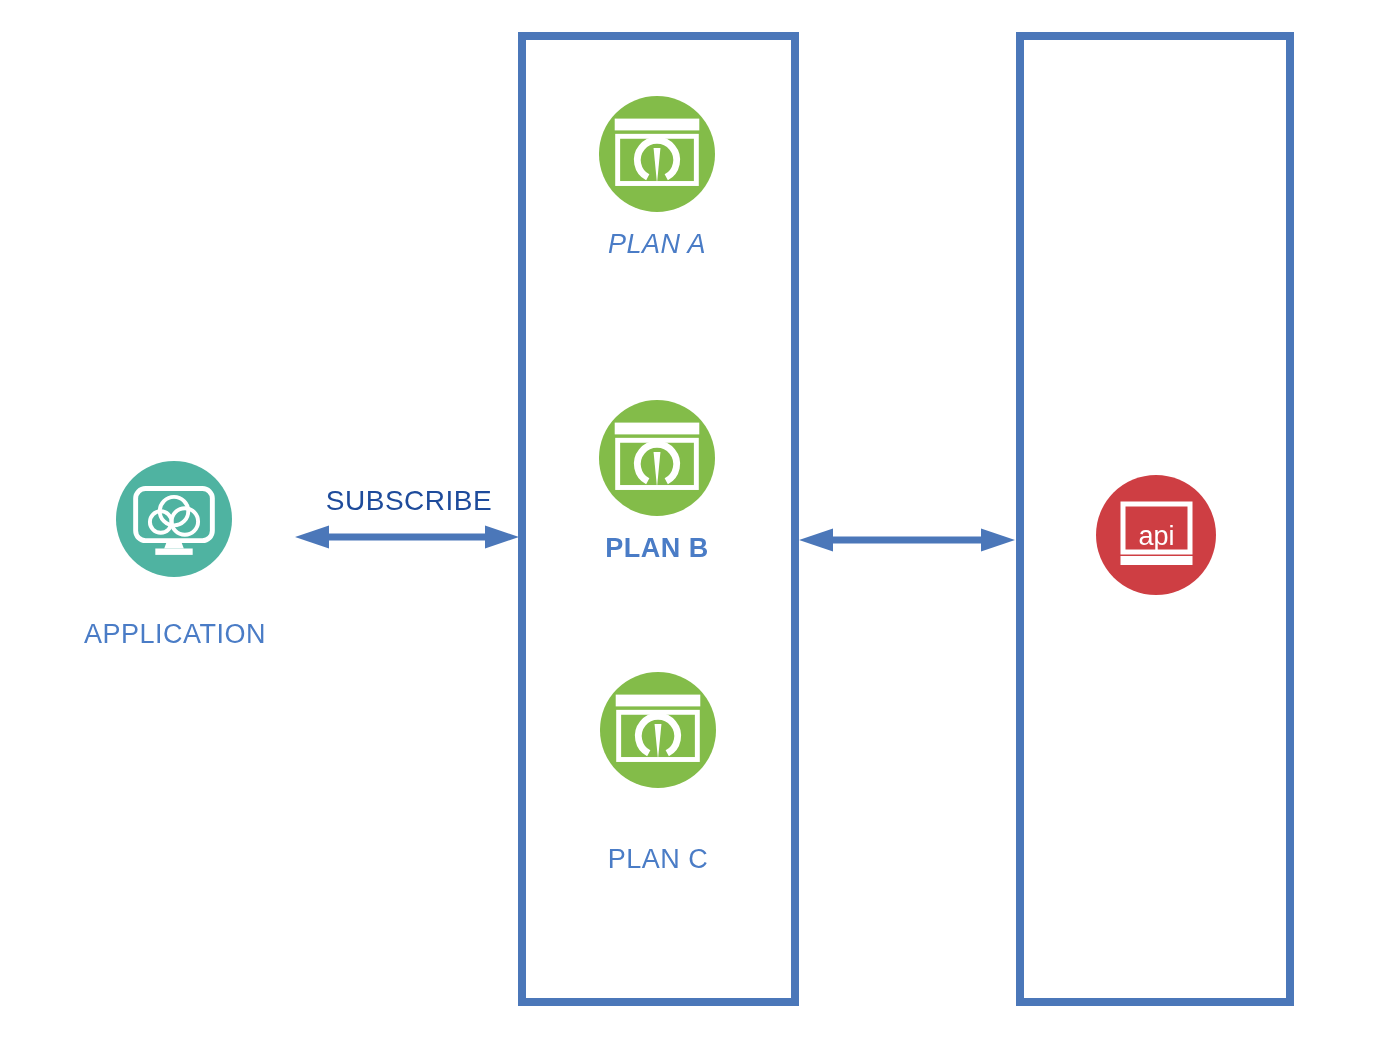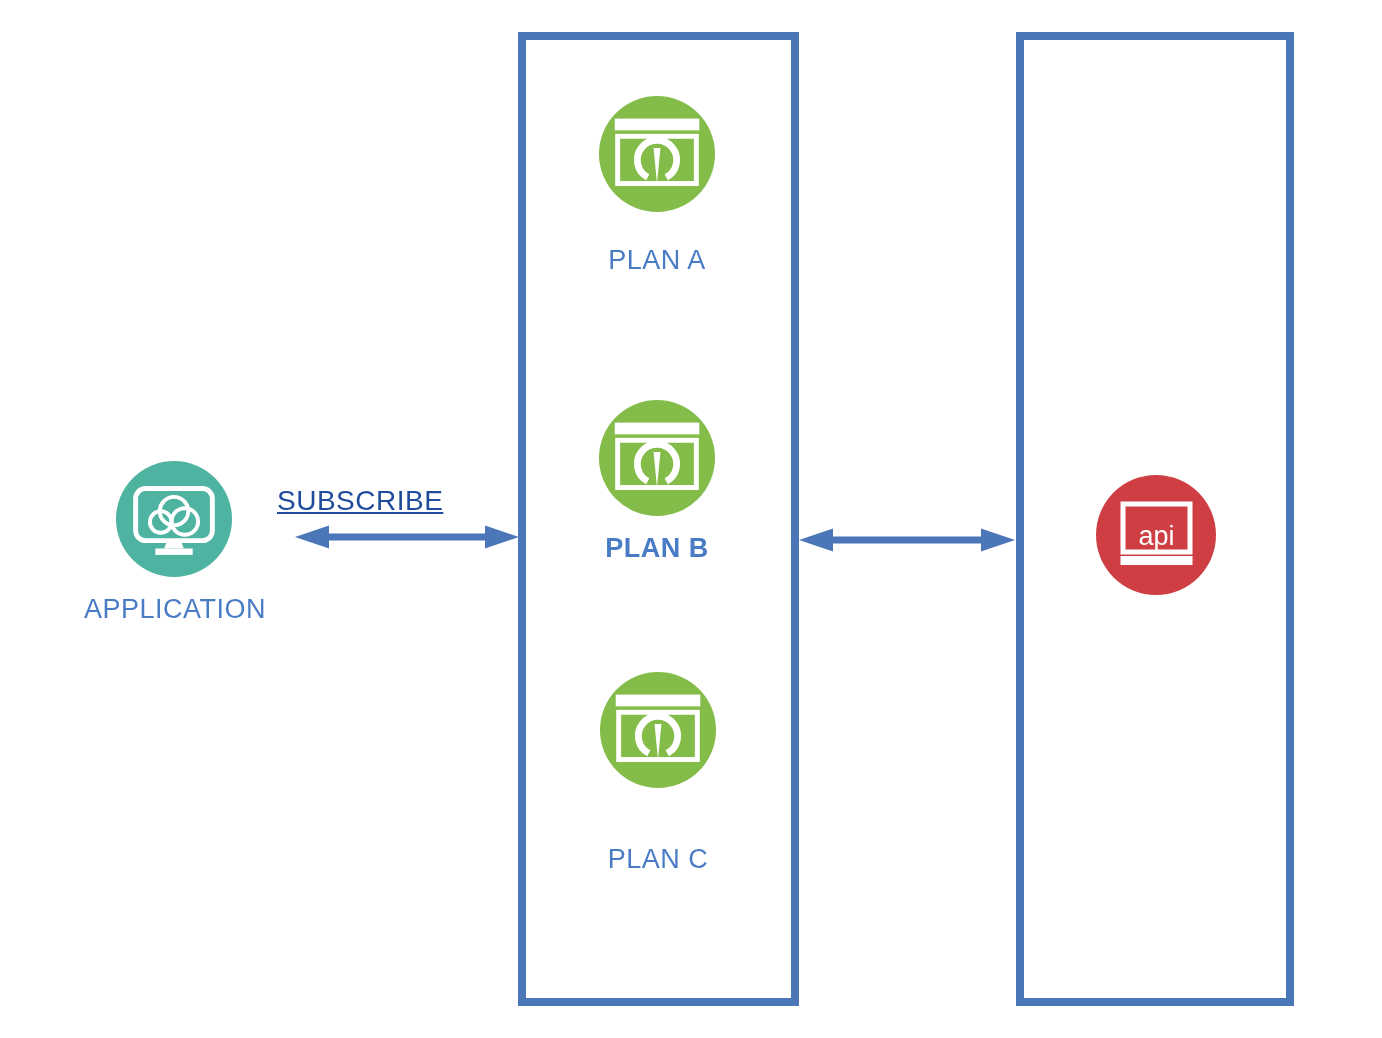--- a/index.html
+++ b/index.html
@@ -26,36 +26,35 @@
   .node-label {
     position:absolute;
     width:240px;
     text-align:center;
     font-size:27px;
     line-height:28px;
     letter-spacing:0.5px;
     color:#4a7cc6;
     white-space:nowrap;
   }
-  #application-label { left:55px;  top:595px; }
-  #plan-a-label      { left:537px; top:246px; }
+  #application-label { left:55px;  top:620px; }
+  #plan-a-label      { left:537px; top:230px;font-style:italic; }
   #plan-b-label      { left:537px; top:534px;font-weight:bold; }
   #plan-c-label      { left:538px; top:845px; }
 
   #subscribe-label {
     position:absolute;
-    left:277px; top:486px;
+    left:289px; top:486px;
     width:240px;
-    text-align:left;
+    text-align:center;
     font-size:28px;
     line-height:29px;
     letter-spacing:0.5px;
     color:#1e4b9b;
     white-space:nowrap;
-    text-decoration:underline;
   }
 
   #application-circle { left:115px;  top:460px; }
   #plan-a-circle      { left:598px;  top:95px;  }
   #plan-b-circle      { left:598px;  top:399px; }
   #plan-c-circle      { left:599px;  top:671px; }
   #api-circle         { left:1096px; top:475px; width:120px; height:120px; }
 
   .arrow-svg { position:absolute; }
   #subscribe-arrow { left:294px; top:519px; }

